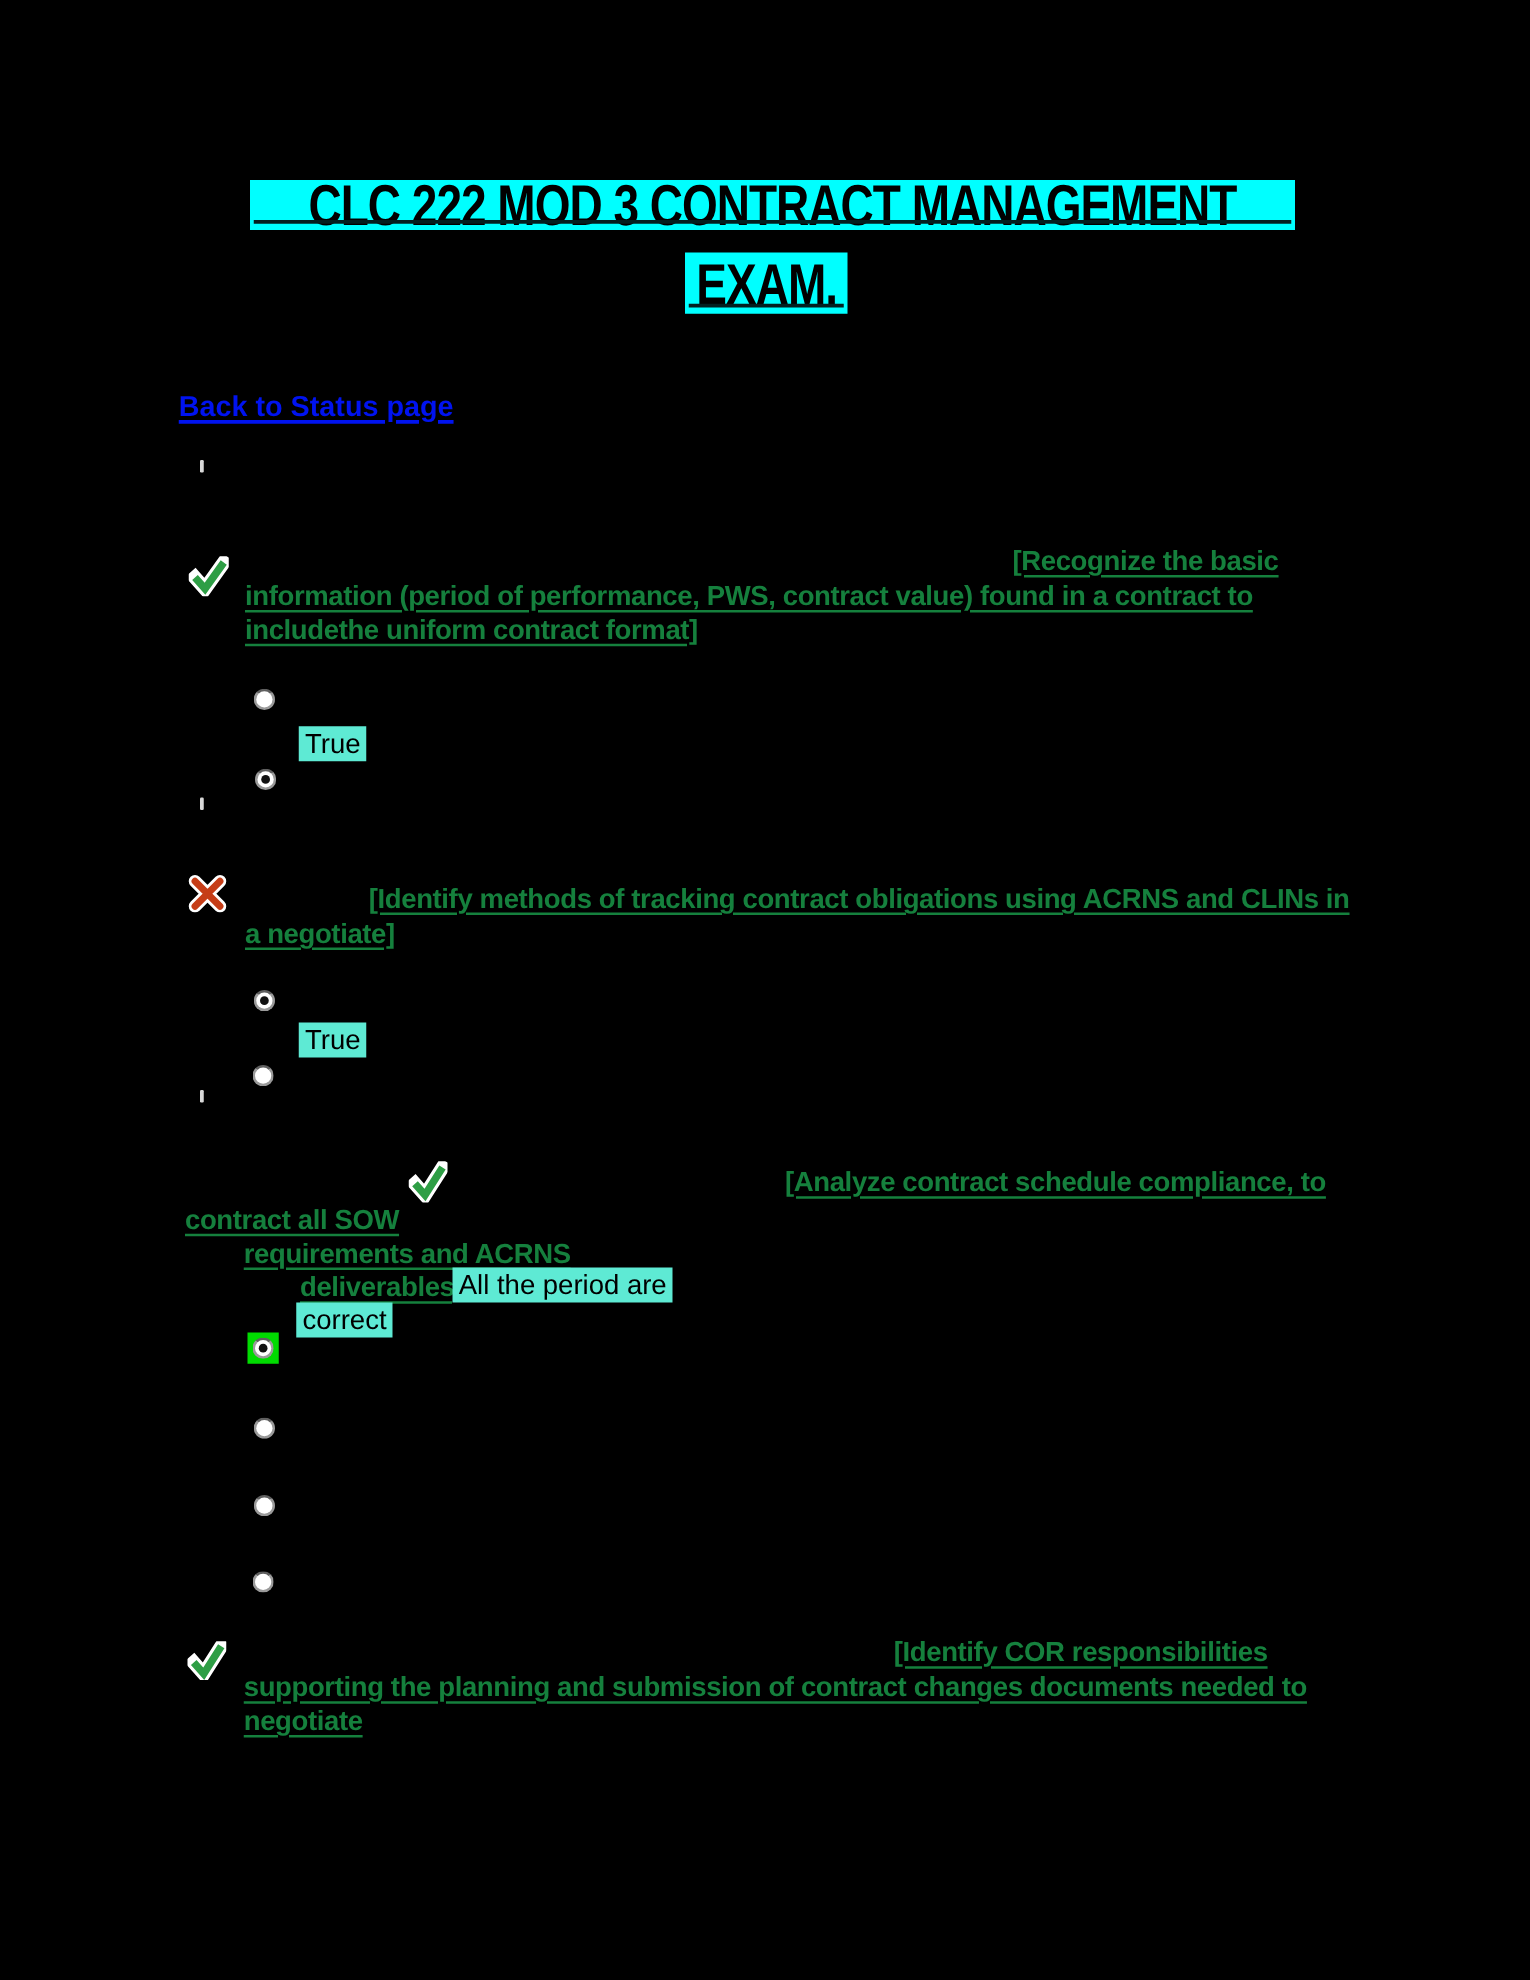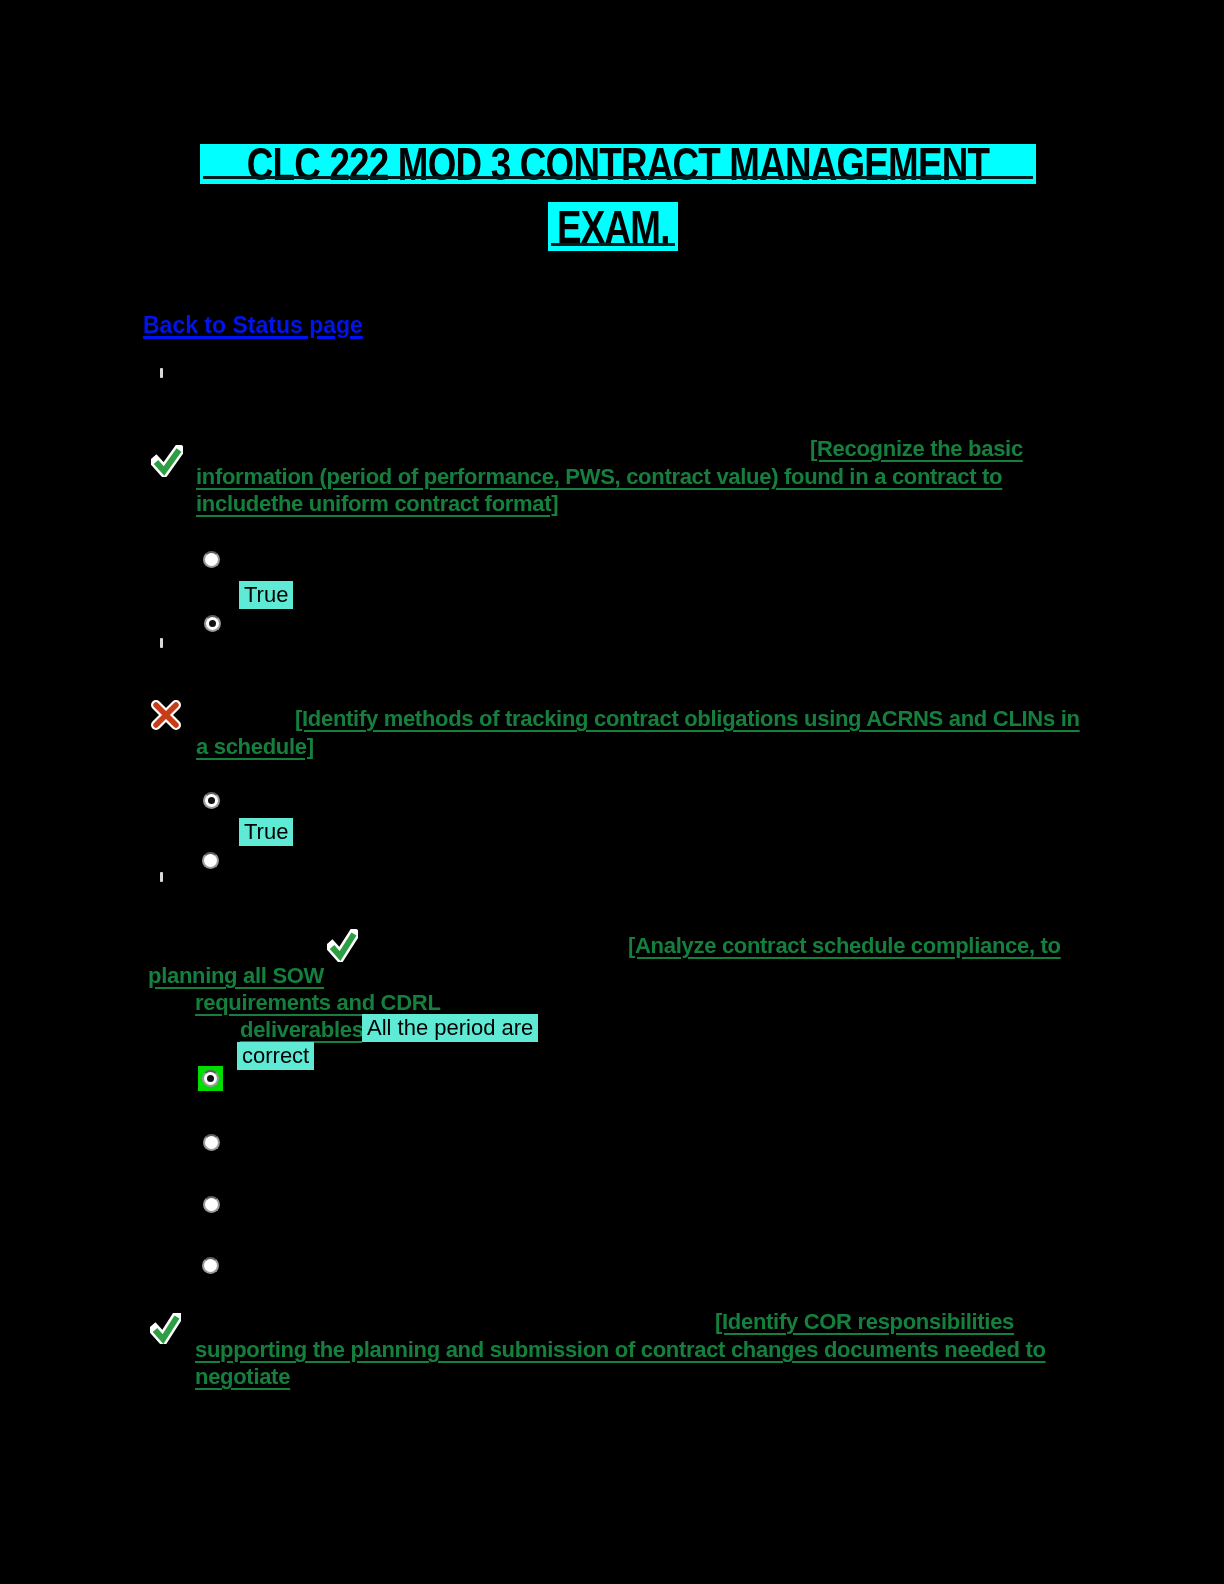--- a/index.html
+++ b/index.html
@@ -94,33 +94,33 @@
 
 <span class="abs radio" style="left:203px;top:551px;"></span>
 <span class="abs glabel" style="left:239px;top:581px;">True</span>
 <span class="abs radio selected" style="left:204px;top:615px;"></span>
 
 <svg class="abs icon" style="left:150px;top:700px;" width="32" height="30" viewBox="0 0 32 30">
   <path d="M6 5 L26 25 M26 5 L6 25" fill="none" stroke="#ffffff" stroke-width="10" stroke-linecap="round"></path>
   <path d="M6 5 L26 25 M26 5 L6 25" fill="none" stroke="#C63D17" stroke-width="5.5" stroke-linecap="round"></path>
 </svg>
 <a class="abs q-link" style="left:295px;top:706px;">[Identify methods of tracking contract obligations using ACRNS and CLINs in</a>
-<a class="abs q-link" style="left:196px;top:734px;">a schedule]</a>
+<a class="abs q-link" style="left:196px;top:734px;">a negotiate]</a>
 
 <span class="abs radio selected" style="left:203px;top:792px;"></span>
 <span class="abs glabel" style="left:239px;top:818px;">True</span>
 <span class="abs radio" style="left:202px;top:852px;"></span>
 
 <svg class="abs icon" style="left:327px;top:929px;" width="31" height="33" viewBox="0 0 31 33">
   <path d="M5 18 L13 27 L27 5" fill="none" stroke="#ffffff" stroke-width="11" stroke-linecap="square"></path>
   <path d="M5 18 L13 27 L27 5" fill="none" stroke="#2E9E45" stroke-width="6"></path>
 </svg>
 <a class="abs q-link" style="left:628px;top:933px;">[Analyze contract schedule compliance, to</a>
-<a class="abs q-link" style="left:148px;top:963px;">planning all SOW</a>
-<a class="abs q-link" style="left:195px;top:990px;">requirements and CDRL</a>
+<a class="abs q-link" style="left:148px;top:963px;">contract all SOW</a>
+<a class="abs q-link" style="left:195px;top:990px;">requirements and ACRNS</a>
 <a class="abs q-link" style="left:240px;top:1017px;">deliverables]</a>
 <span class="abs glabel" style="left:362px;top:1014px;">All the period are</span>
 <span class="abs glabel" style="left:237px;top:1042px;">correct</span>
 
 <span class="abs hl-square" style="left:198px;top:1066px;"></span>
 <span class="abs radio selected" style="left:202px;top:1070px;"></span>
 <span class="abs radio" style="left:203px;top:1134px;"></span>
 <span class="abs radio" style="left:203px;top:1196px;"></span>
 <span class="abs radio" style="left:202px;top:1257px;"></span>
 

